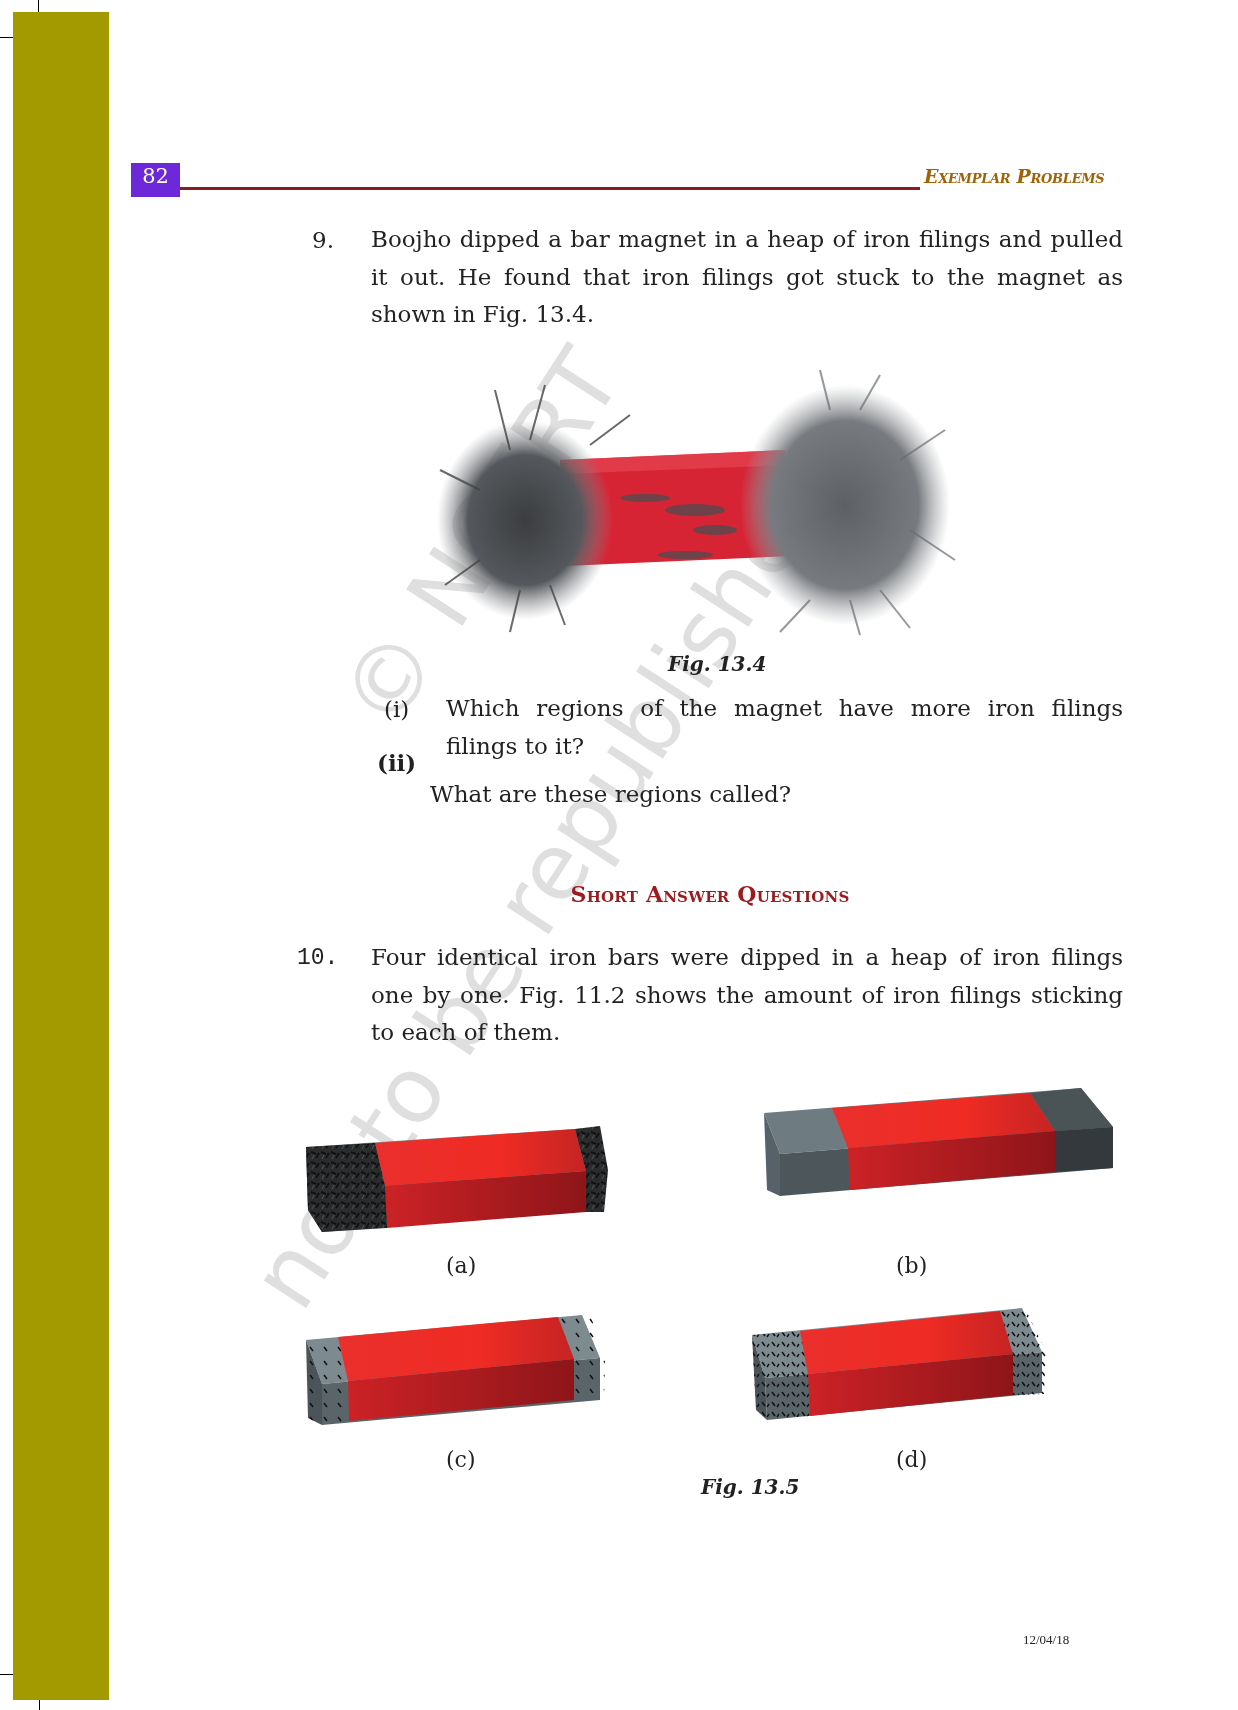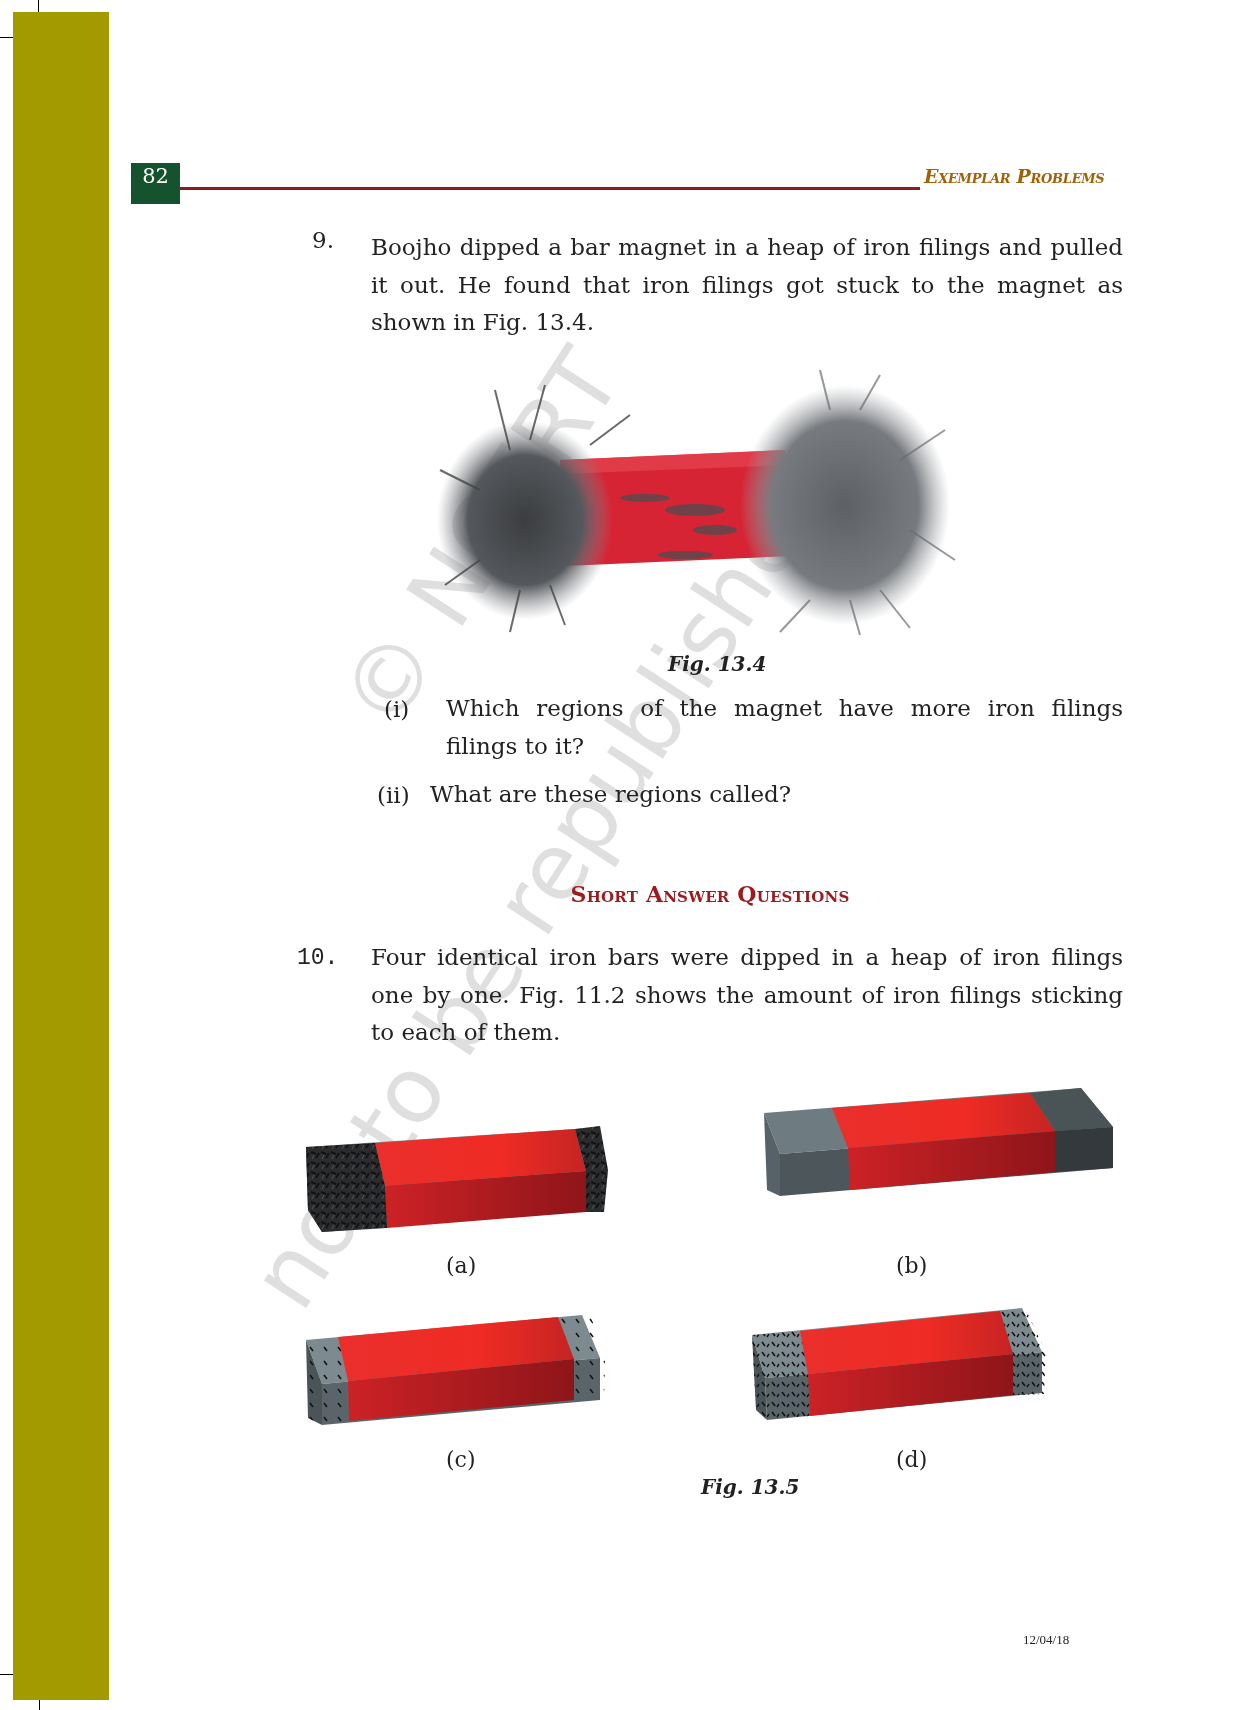--- a/index.html
+++ b/index.html
@@ -7,22 +7,22 @@
     width: 1238px; height: 1710px; position: relative; overflow: hidden;
     background: #ffffff;
     font-family: "DejaVu Serif", serif;
     color: #222;
   }
   .crop-v { position: absolute; width: 1px; background: #000; }
   .crop-h { position: absolute; height: 1px; background: #000; }
   .olive-bar { position: absolute; left: 13px; top: 12px; width: 96px; height: 1688px; background: #a39a00; }
 
   .page-num {
-    position: absolute; left: 131px; top: 163px; width: 49px; height: 41px;
-    background: #14532d; color: #fff; font-family: "DejaVu Serif", serif;
+    position: absolute; left: 131px; top: 163px; width: 49px; height: 34px;
+    background: #6d28d9; color: #fff; font-family: "DejaVu Serif", serif;
     font-size: 21px; line-height: 27px; text-align: center;
   }
   .header-rule { position: absolute; left: 180px; top: 187px; width: 740px; height: 3px; background: #8d1c20; }
   .header-title {
     position: absolute; left: 924px; top: 165px; font-family: "DejaVu Serif", serif;
     font-weight: bold; font-style: italic; font-variant: small-caps; font-size: 19px;
     color: #a16207; letter-spacing: -0.3px; white-space: nowrap;
   }
 
   .q-num { position: absolute; font-size: 23px; line-height: 38px; }
@@ -60,21 +60,21 @@
 <div class="olive-bar"></div>
 
 <div class="page-num">82</div>
 <div class="header-rule"></div>
 <div class="header-title">Exemplar Problems</div>
 
 <div class="watermark" style="left:410px; top:640px; font-size:92px; transform: rotate(-57deg); transform-origin: 0 100%;">© NCERT</div>
 <div class="watermark" style="left:320px; top:1220px; font-size:92px; transform: rotate(-57deg); transform-origin: 0 100%;">not to be republished</div>
 
 <div class="q-num" style="left:312px; top:221px;">9.</div>
-<div class="q-text" style="left:371px; top:229px; width:752px;">Boojho dipped a bar magnet in a heap of iron filings and pulled it out. He found that iron filings got stuck to the magnet as shown in Fig. 13.4.</div>
+<div class="q-text" style="left:371px; top:221px; width:752px;">Boojho dipped a bar magnet in a heap of iron filings and pulled it out. He found that iron filings got stuck to the magnet as shown in Fig. 13.4.</div>
 
 <svg style="left:440px; top:370px;" width="520" height="265" viewBox="0 0 520 265">
   <defs>
     <radialGradient id="fuzzL" cx="50%" cy="50%" r="50%">
       <stop offset="0%" stop-color="#3b3d40"></stop>
       <stop offset="65%" stop-color="#55585c"></stop>
       <stop offset="100%" stop-color="#8d9094" stop-opacity="0"></stop>
     </radialGradient>
     <radialGradient id="fuzzR" cx="50%" cy="50%" r="50%">
       <stop offset="0%" stop-color="#5d6064"></stop>
@@ -113,21 +113,21 @@
     <ellipse cx="205" cy="128" rx="25" ry="4"></ellipse>
     <ellipse cx="255" cy="140" rx="30" ry="6"></ellipse>
     <ellipse cx="275" cy="160" rx="22" ry="5"></ellipse>
     <ellipse cx="245" cy="185" rx="28" ry="4"></ellipse>
   </g>
 </svg>
 <div class="caption" style="left:660px; top:652px;margin-left:8px;">Fig. 13.4</div>
 
 <div class="sub-num" style="left:384px; top:690px;">(i)</div>
 <div class="q-text" style="left:446px; top:690px; width:677px;">Which regions of the magnet have more iron filings filings to it?</div>
-<div class="sub-num" style="left:377px; top:776px;">(ii)</div>
+<div class="sub-num" style="left:377px; top:744px;font-weight:bold;">(ii)</div>
 <div class="q-text" style="left:430px; top:776px; width:677px;">What are these regions called?</div>
 
 <div class="section-title" style="top:881px;">Short Answer Questions</div>
 
 <div class="q-num" style="left:297px; top:939px;font-family:Liberation Mono, monospace;">10.</div>
 <div class="q-text" style="left:371px; top:939px; width:752px;">Four identical iron bars were dipped in a heap of iron filings one by one. Fig. 11.2 shows the amount of iron filings sticking to each of them.</div>
 
 <svg style="left:0; top:0;" width="1238" height="1710">
   <defs>
     <linearGradient id="redTop" x1="0" x2="1" y1="0" y2="0">

